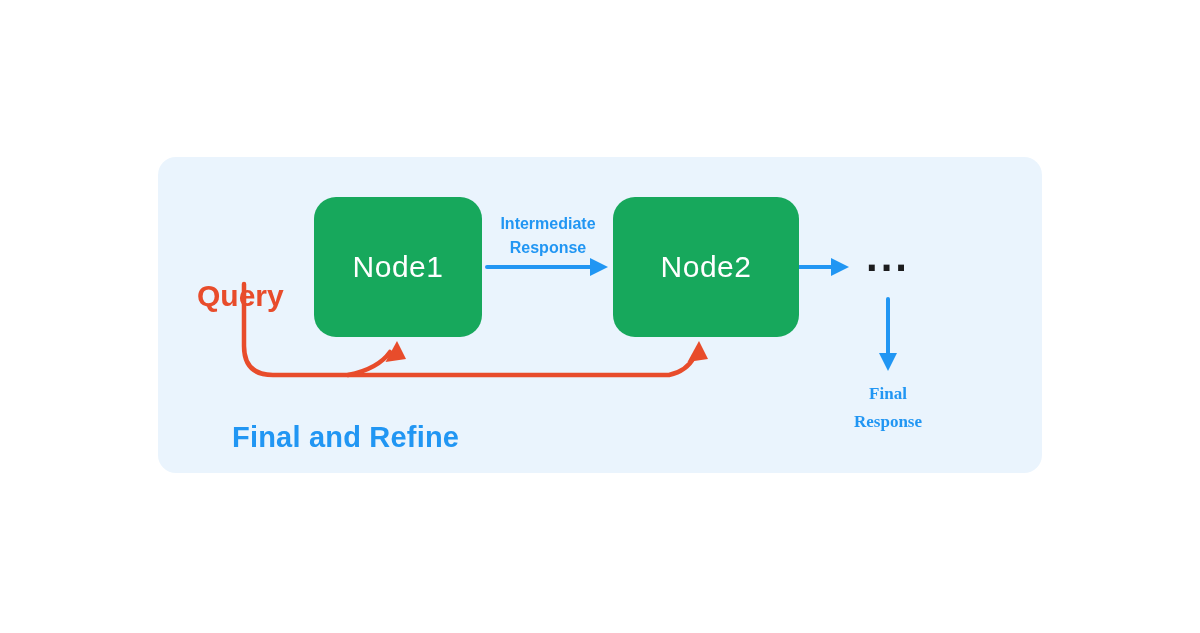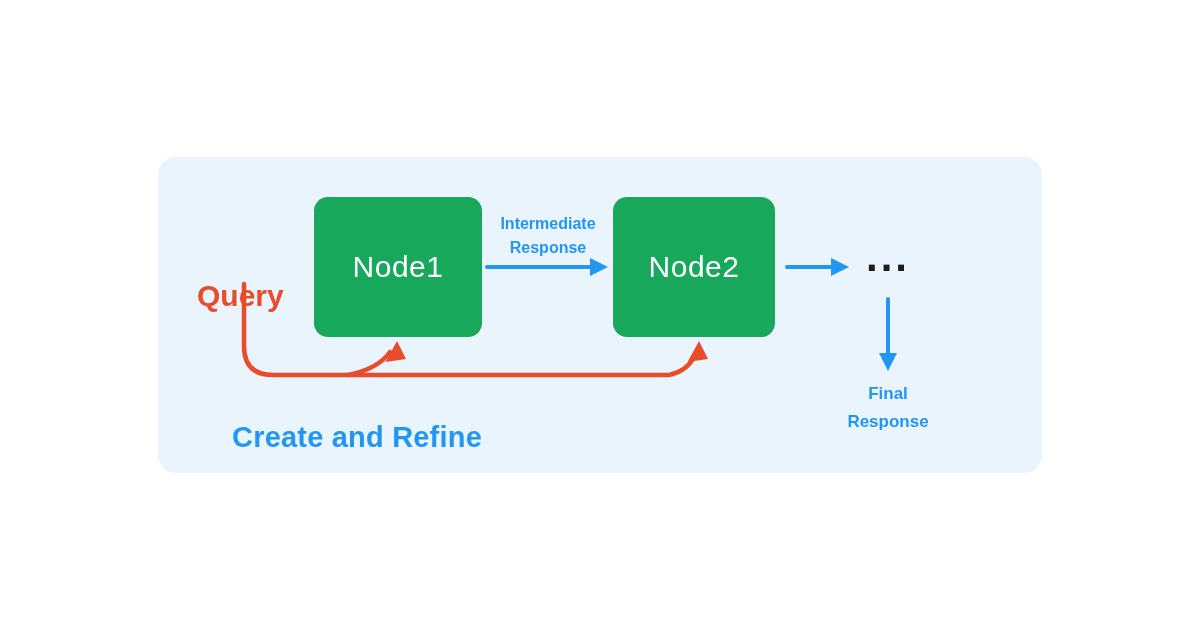--- a/index.html
+++ b/index.html
@@ -46,31 +46,31 @@
     fill: none;
     stroke-linecap: round;
   }
   .blue-fill { fill: var(--arrow-blue, #2196F3); }
 
   .node {
     position: absolute;
     width: 168px;
     height: 140px;
     background: var(--node-green, #17A85C);
-    border-radius: 14px;
+    border-radius: 22px;
     color: #ffffff;
     display: flex;
     align-items: center;
     justify-content: center;
     font-size: 30px;
     font-weight: 500;
     letter-spacing: 0.5px;
   }
   .node-1 { left: 314px; top: 197px; }
-  .node-2 { left: 613px; top: 197px; width: 162px; }
+  .node-2 { left: 613px; top: 197px; width: 186px; }
 
   .query-label {
     position: absolute;
     left: 197px;
     top: 243px;
     font-size: 30px;
     font-weight: 700;
     color: var(--accent-red, #E84C2B);
     margin-top: 36px;
   }
@@ -101,20 +101,21 @@
   .final-label {
     position: absolute;
     left: 837px;
     top: 380px;
     width: 102px;
     text-align: center;
     font-size: 17px;
     font-weight: 700;
     line-height: 28px;
     color: var(--arrow-blue, #2196F3);
+    font-family: Liberation Serif, serif;
   }
   .diagram-title {
     position: absolute;
     left: 232px;
     top: 421px;
     font-size: 29px;
     font-weight: 700;
     letter-spacing: 0.2px;
     color: var(--arrow-blue, #2196F3);
   }
@@ -156,15 +157,15 @@
   <div class="node node-2">
     <span>Node2</span>
   </div>
 
   <div class="intermediate-label">Intermediate Response</div>
 
   <div class="ellipsis-label">...</div>
 
   <div class="final-label">Final Response</div>
 
-  <div class="diagram-title">Create and Refine</div>
+  <div class="diagram-title">Final and Refine</div>
 
 </div>
 
 </body></html>

